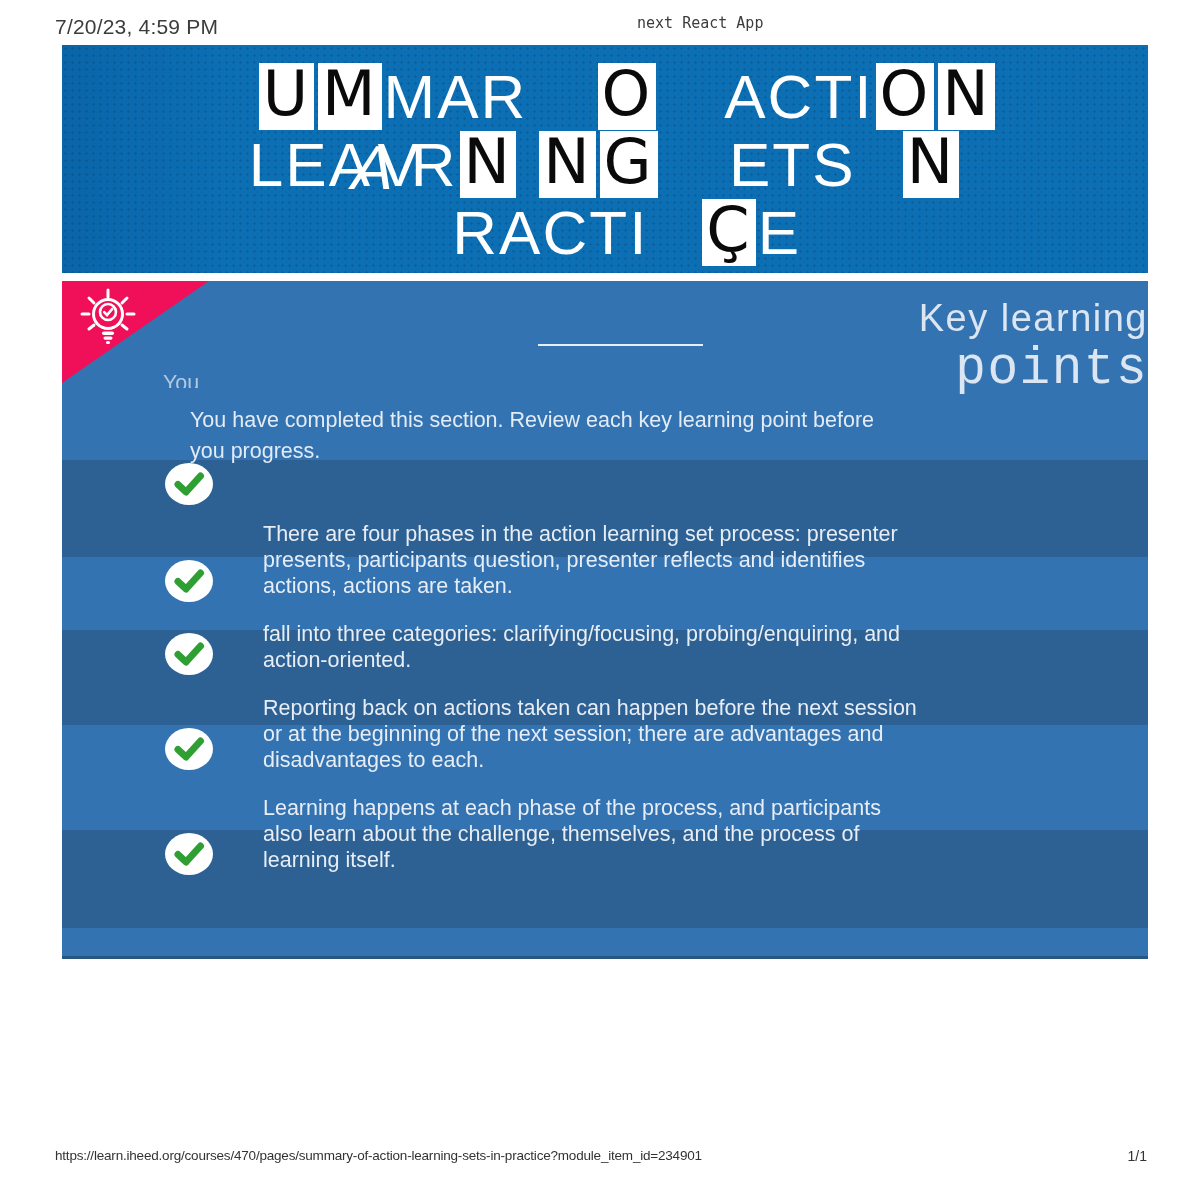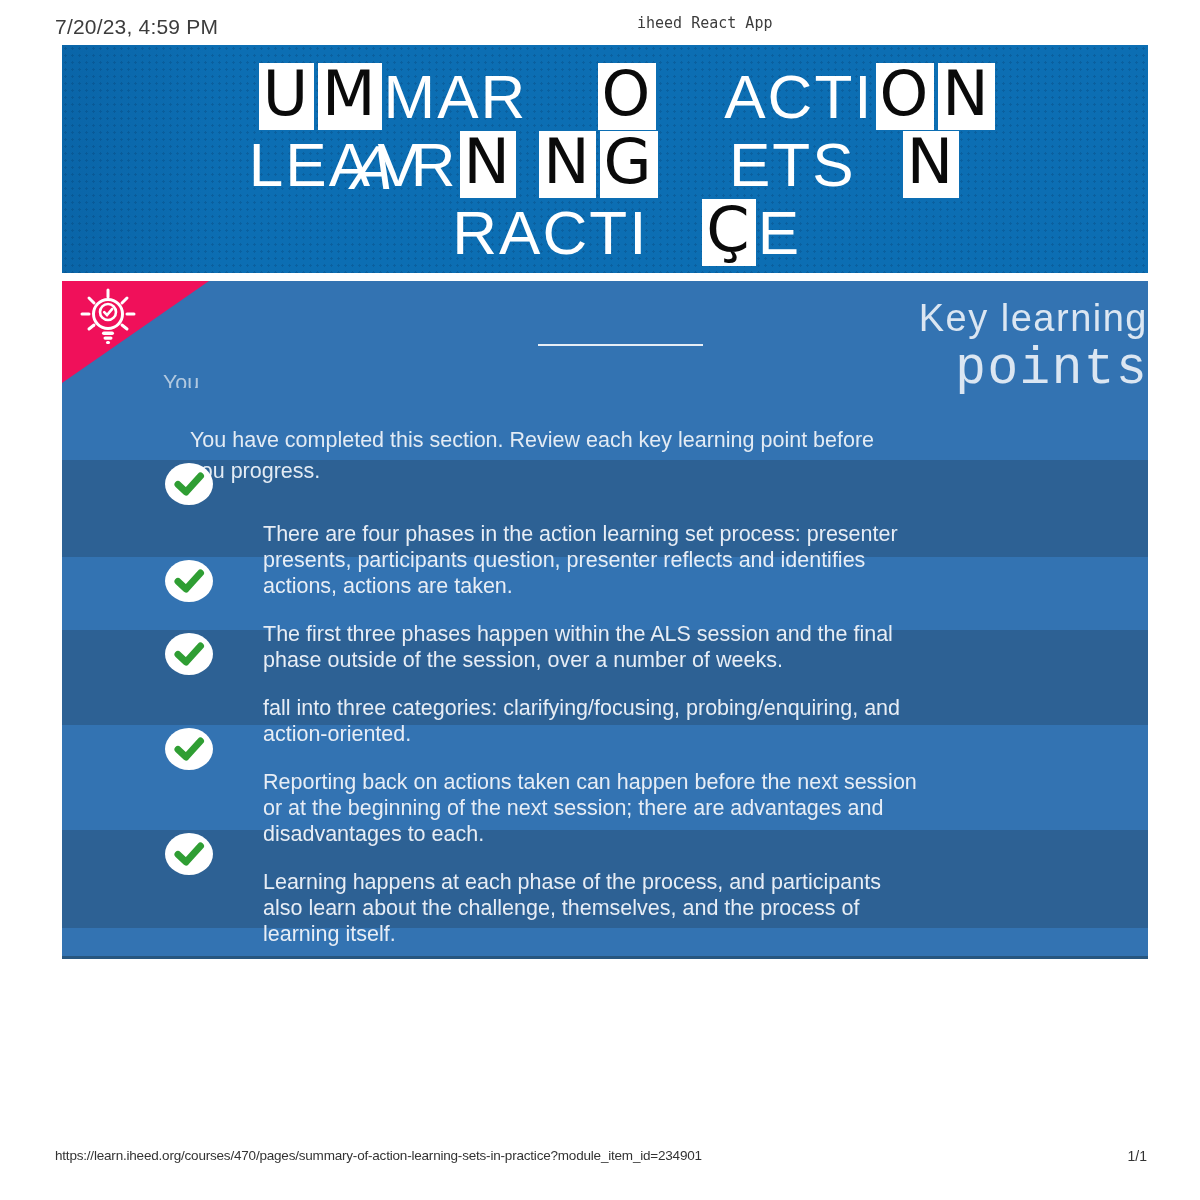--- a/index.html
+++ b/index.html
@@ -39,33 +39,33 @@
   .b-strip{background:#27567f;}
   .corner{position:absolute;left:0;top:0;width:147px;height:102px;background:#f0105a;
           clip-path:polygon(0 0,100% 0,0 100%);}
   .bulb{position:absolute;left:14px;top:6px;}
   .heading{position:absolute;left:30px;right:0;top:14px;text-align:right;color:#dbe6f2;}
   .heading .h-l1{font-size:38px;line-height:46px;letter-spacing:1.5px;}
   .heading .h-rule{width:165px;border-top:2px solid #e7eef6;margin:3px auto 4px;}
   .heading .h-l2{font-size:51px;line-height:40px;letter-spacing:1.5px;font-family:Liberation Mono, monospace;}
   .ghost{position:absolute;left:101px;top:90px;height:17px;overflow:hidden;
          font-size:21.5px;line-height:25px;color:#c8d8e8;opacity:.85;}
-  .intro{position:absolute;left:128px;top:144px;width:830px;font-size:21.5px;line-height:31px;color:#e3ebf4;}
+  .intro{position:absolute;left:128px;top:124px;width:830px;font-size:21.5px;line-height:31px;color:#e3ebf4;}
   .check{position:absolute;left:103px;width:48px;height:42px;}
   .points{position:absolute;left:201px;top:228px;width:810px;height:439px;overflow:hidden;
           font-size:21.5px;line-height:26px;color:#e7edf5;margin-top:12px;}
   .point{margin:0 0 22px 0;}
   .pline{white-space:nowrap;}
   .pline em{font-style:italic;}
 </style>
 </head>
 <body>
 
 <div class="ph-time">7/20/23, 4:59 PM</div>
-<div class="ph-title">iheed React App</div>
+<div class="ph-title">next React App</div>
 
 <div class="banner">
   <div class="bline"><span class="L L-h">S</span><span class="L L-b">U</span><span class="L L-b">M</span><span class="L L-w">M</span><span class="L L-w">A</span><span class="L L-w">R</span><span class="L L-h">Y</span><span class="L L-sp"> </span><span class="L L-b">O</span><span class="L L-h">F</span><span class="L L-sp"> </span><span class="L L-w">A</span><span class="L L-w">C</span><span class="L L-w">T</span><span class="L L-w">I</span><span class="L L-b">O</span><span class="L L-b">N</span></div>
   <div class="bline"><span class="L L-w">L</span><span class="L L-w">E</span><span class="L L-w">A</span><span class="L L-ga">A</span><span class="L L-gv">V</span><span class="L L-w">R</span><span class="L L-b">N</span><span class="L L-h">I</span><span class="L L-b">N</span><span class="L L-b">G</span><span class="L L-sp"> </span><span class="L L-h">S</span><span class="L L-w">E</span><span class="L L-w">T</span><span class="L L-w">S</span><span class="L L-sp"> </span><span class="L L-h">I</span><span class="L L-b">N</span></div>
   <div class="bline"><span class="L L-h">P</span><span class="L L-w">R</span><span class="L L-w">A</span><span class="L L-w">C</span><span class="L L-w">T</span><span class="L L-w">I</span><span class="L L-sp"> </span><span class="L L-sp"> </span><span class="L L-b">Ç</span><span class="L L-w">E</span></div>
 </div>
 
 <div class="card">
   <div class="bands">
     <div class="band b-light" style="height:179px"></div>
@@ -134,24 +134,20 @@
       <path d="M13 21.5 L21 29 L35.5 13" fill="none" stroke="#2f9e33" stroke-width="7" stroke-linecap="round" stroke-linejoin="round"></path>
     </svg>
 
   <div class="points">
       <div class="point">
         <div class="pline"><span>There are four phases in the action learning set process: presenter</span></div>
         <div class="pline"><span>presents, participants question, presenter reflects and identifies</span></div>
         <div class="pline"><span>actions, actions are taken.</span></div>
       </div>
       <div class="point">
-        <div class="pline"><span>The first three phases happen within the ALS session and the final</span></div>
-        <div class="pline"><span>phase outside of the session, over a number of weeks.</span></div>
-      </div>
-      <div class="point">
         <div class="pline"><span>fall into three categories: clarifying/focusing, probing/enquiring, and</span></div>
         <div class="pline"><span>action-oriented.</span></div>
       </div>
       <div class="point">
         <div class="pline"><span>Reporting back on actions taken can happen before the next session</span></div>
         <div class="pline"><span>or at the beginning of the next session; there are advantages and</span></div>
         <div class="pline"><span>disadvantages to each.</span></div>
       </div>
       <div class="point">
         <div class="pline"><span>Learning happens at each phase of the process, and participants</span></div>

